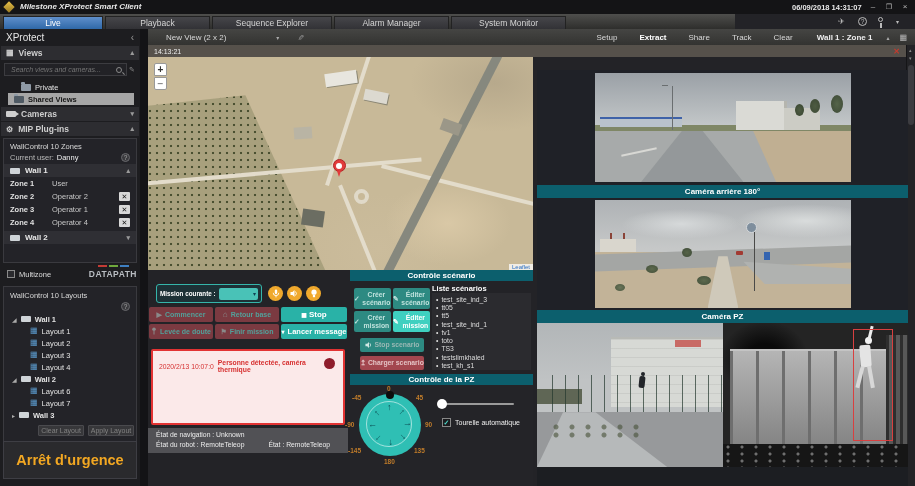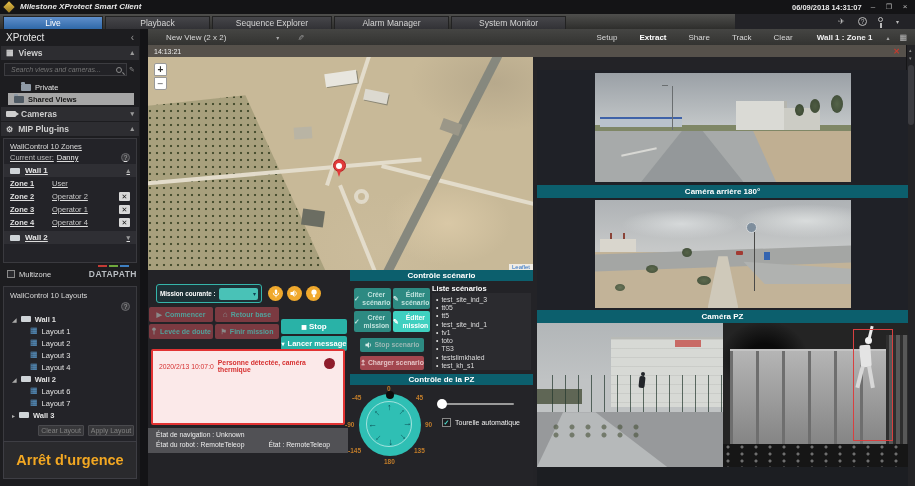--- a/index.html
+++ b/index.html
@@ -38,21 +38,21 @@
   #viewbar{left:148px;top:29px;width:767px;height:16px;background:linear-gradient(#454543,#333331);display:flex;align-items:center;font-size:8px;color:#d8d8d8;padding-left:10px;}
   #timebar{left:148px;top:45px;width:758px;height:12px;background:#56514b;font-size:7px;color:#eee;display:flex;align-items:center;padding:0 6px;}
   #vscroll{left:906px;top:45px;width:9px;height:441px;background:#232326;border-left:1px solid #151517;color:#8a8a8a;font-size:5px;}
 
   
   .tealh{background:#0c5f6d;color:#fff;font-weight:bold;font-size:8px;display:flex;align-items:center;justify-content:center;}
 
   
   .mbtn{position:absolute;height:15px;border-radius:2px;font-size:7px;display:flex;align-items:center;justify-content:center;gap:3px;font-weight:bold;}
   .mred{background:#7b3a41;color:#53a09a;}
-  .mteal{background:#29b2a7;color:#fff;margin-top:12px;}
+  .mteal{background:#29b2a7;color:#fff;}
   .orb{position:absolute;width:15px;height:15px;border-radius:50%;background:#f0a92d;display:flex;align-items:center;justify-content:center;}
   .sbtn{position:absolute;border-radius:2px;font-size:6.8px;font-weight:bold;display:flex;align-items:center;justify-content:center;text-align:center;line-height:1.1;gap:2px;}
   .smuted{background:#2d8a82;color:#bfe2dd;}
   .sbright{background:#3fd0c0;color:#fff;}
 
   
   .carr{position:absolute;left:28px;top:24px;color:#0d4f55;font-size:9px;line-height:9px;transform-origin:3px 7px;}
   .clab{position:absolute;color:#c07c2a;font-size:6.5px;font-weight:bold;}
 
   
@@ -131,21 +131,21 @@
         </span>
       <span>Cameras</span>
       <span class="chev">▾</span>
     </div>
     <div class="ab sechdr" style="top:93px;">
       <span style="color:#cfcfcf;font-size:8px;">⚙</span>
       <span>MIP Plug-ins</span>
       <span class="chev">▴</span>
     </div>
 
-    <div class="ab panelbox" style="top:109px;height:125px;text-decoration:underline;">
+    <div class="ab panelbox" style="top:109px;height:125px;">
       <div style="font-size:7.5px;color:#d8d8d8;padding:3px 6px 0;">WallControl 10 Zones</div>
       <div class="fx" style="padding:2px 6px;font-size:7.5px;color:#bbb;gap:3px;">
         <span>Current user:</span>
         <span style="color:#eee;">Danny</span>
         <span class="badge" style="margin-left:auto;">?</span>
       </div>
       <div class="wallbar">
         <span class="monic"></span>
         <span>Wall 1</span>
         <span class="chev">▴</span>

